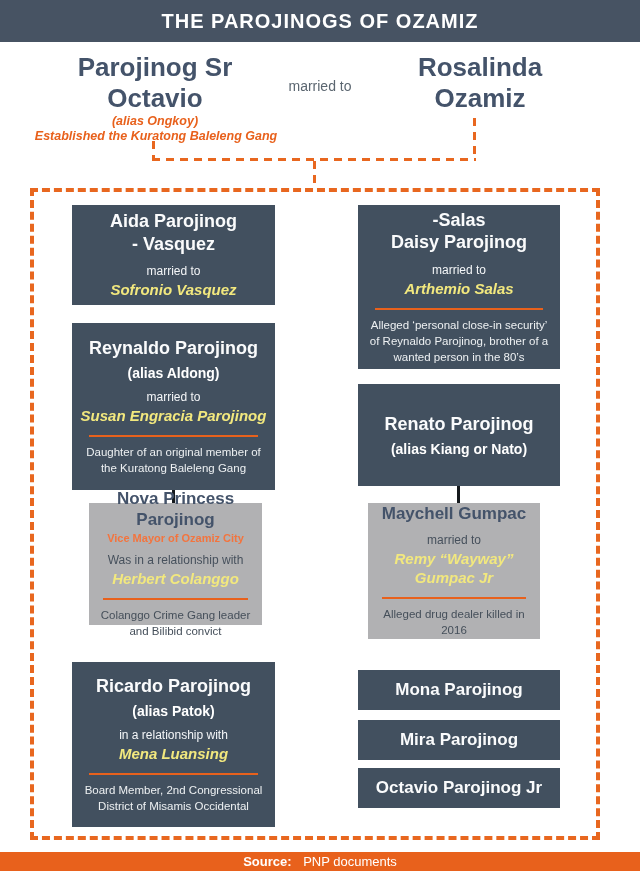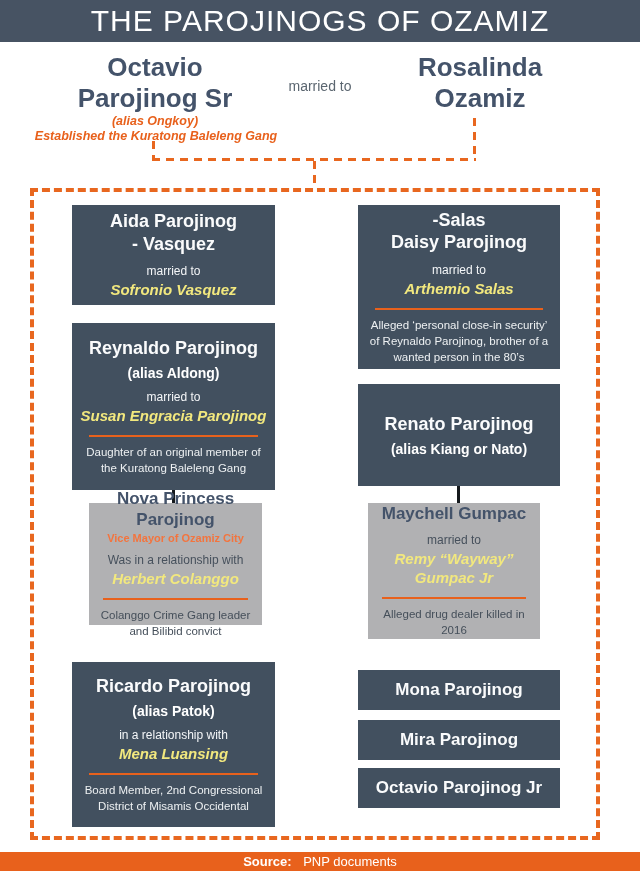--- a/index.html
+++ b/index.html
@@ -10,21 +10,21 @@
     position:relative; overflow:hidden;
   }
   .canvas { position:absolute; left:0; top:0; width:640px; height:874px; background:#ffffff; }
 
   
   .titlebar {
     position:absolute; left:0; top:0; width:640px; height:42px;
     background:#475363; display:flex; align-items:center; justify-content:center;
   }
   .titlebar h1 {
-    color:#ffffff; font-size:30px; font-weight:normal; letter-spacing:1px; white-space:nowrap;
+    color:#ffffff; font-size:20px; font-weight:bold; letter-spacing:1px; white-space:nowrap;
   }
 
   
   .parent-name {
     position:absolute; text-align:center; color:#44536A;
     font-size:26px; font-weight:bold; line-height:31px;
   }
   .father-name { left:30px; top:52px; width:250px; }
   .mother-name { left:355px; top:52px; width:250px; }
   .marriage-label {
@@ -105,22 +105,22 @@
 </head>
 <body>
 
 <div class="canvas">
 
   <div class="titlebar">
     <h1>THE PAROJINOGS OF OZAMIZ</h1>
   </div>
 
   <div class="parent-name father-name">
+    <span class="nmline" style="display:block">Parojinog Sr</span>
     <span class="nmline" style="display:block">Octavio</span>
-    <span class="nmline" style="display:block">Parojinog Sr</span>
   </div>
   <div class="marriage-label">married to</div>
   <div class="parent-name mother-name">
     <span class="nmline" style="display:block">Rosalinda</span>
     <span class="nmline" style="display:block">Ozamiz</span>
   </div>
   <div class="father-alias">(alias Ongkoy)</div>
   <div class="father-note">Established the Kuratong Baleleng Gang</div>
 
   <div class="dash-v" id="stub-father"></div>

